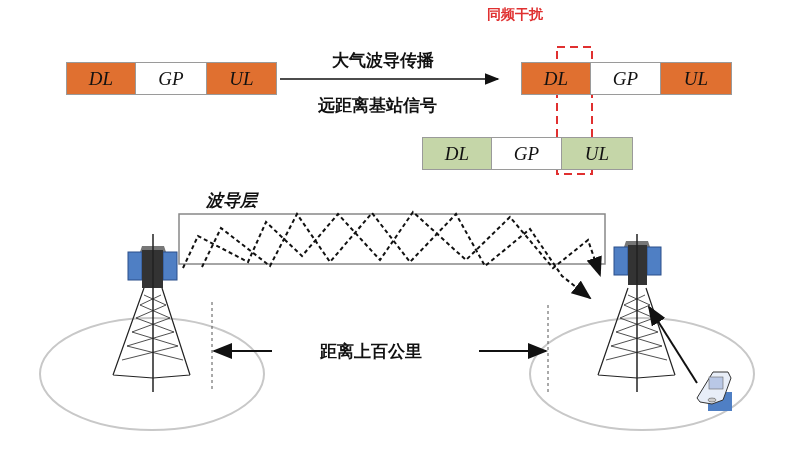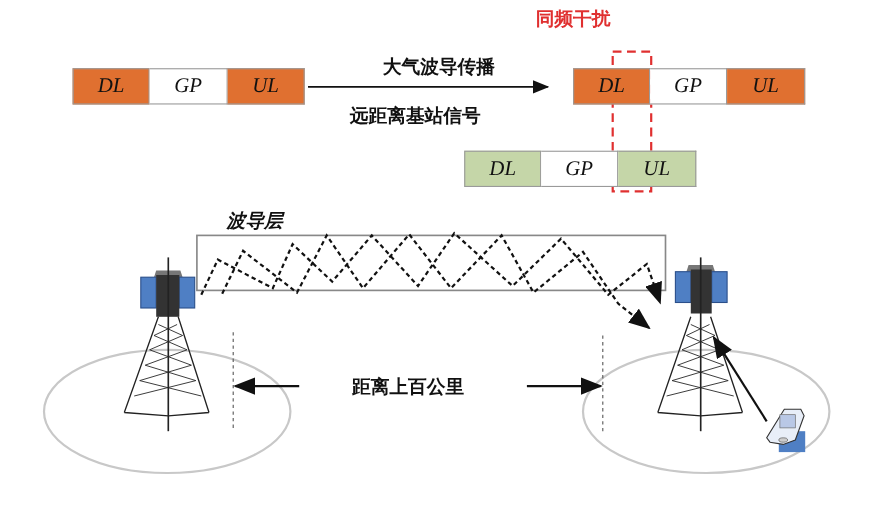--- a/index.html
+++ b/index.html
@@ -64,29 +64,29 @@
   <line x1="697" y1="383" x2="649" y2="307" stroke="#111" stroke-width="2" marker-end="url(#arr)"></line>
 
   <g>
     <rect x="708" y="392" width="24" height="19" fill="#4f7fc4"></rect>
     <path d="M713,372 L728,372 L731,378 L723,400 L712,404 L700,402 L697,398 Z" fill="#e8eef8" stroke="#333" stroke-width="1"></path>
     <rect x="709" y="377" width="14" height="12" fill="#b9c8e6" stroke="#666" stroke-width="0.6"></rect>
     <ellipse cx="712" cy="400" rx="4" ry="2" fill="#ccc" stroke="#555" stroke-width="0.6"></ellipse>
   </g>
 </svg>
 
-<div class="lbl" style="left:487px; top:6px; color:#e03030; font-size:17px;">同频干扰</div>
+<div class="lbl" style="left:487px; top:6px; color:#e03030; font-size:14px;">同频干扰</div>
 
 <div class="frame" style="left:66px; top:62px;">
   <div class="cell" style="width:70px; background:#e07030;">DL</div>
   <div class="cell" style="width:71px; background:#ffffff;">GP</div>
   <div class="cell" style="width:70px; background:#e07030;">UL</div>
 </div>
 
-<div class="lbl" style="left:348px; top:49px;">大气波导传播</div>
+<div class="lbl" style="left:332px; top:49px;">大气波导传播</div>
 <div class="lbl" style="left:318px; top:94px;">远距离基站信号</div>
 
 <div class="frame" style="left:521px; top:62px;">
   <div class="cell" style="width:70px; background:#e07030;">DL</div>
   <div class="cell" style="width:70px; background:#ffffff;">GP</div>
   <div class="cell" style="width:71px; background:#e07030;">UL</div>
 </div>
 
 <div class="frame" style="left:422px; top:137px;">
   <div class="cell" style="width:70px; background:#c5d6a8;">DL</div>

